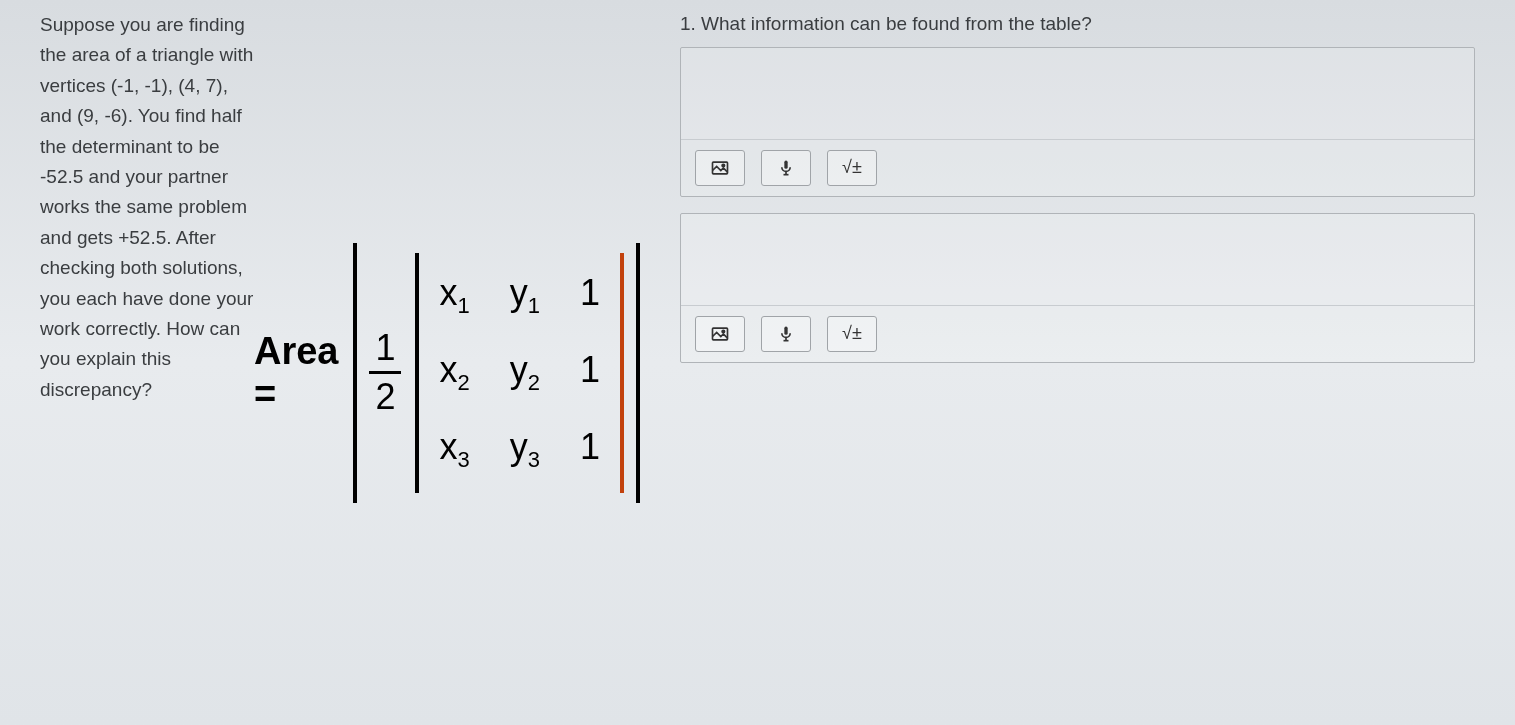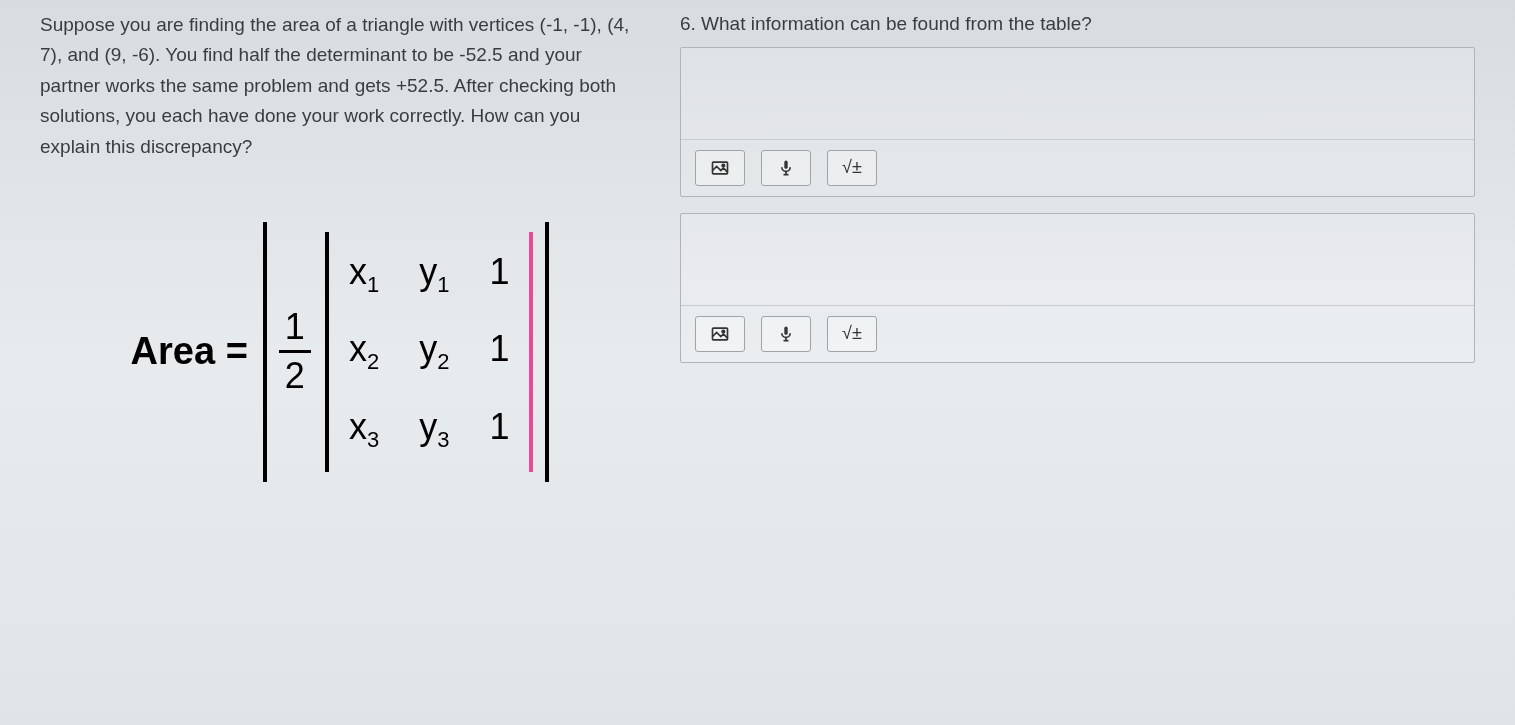--- a/index.html
+++ b/index.html
@@ -12,21 +12,21 @@
       background: linear-gradient(to bottom, #d8dce0 0%, #e8ebee 50%, #e0e4e8 100%);
       width: 1515px;
       height: 725px;
       padding: 10px 40px;
       display: flex;
       gap: 40px;
     }
     .left-column {
       width: 600px;
       display: flex;
-      flex-direction: column;
+      flex-direction: row;
     }
     .right-column {
       flex: 1;
       display: flex;
       flex-direction: column;
       gap: 16px;
     }
     .problem-text {
       color: #3a3d40;
       font-size: 19px;
@@ -55,21 +55,21 @@
     }
     .fraction-num {
       border-bottom: 3px solid #000;
       padding: 0 6px 2px 6px;
     }
     .fraction-den {
       padding: 2px 6px 0 6px;
     }
     .det-bars {
       border-left: 4px solid #000;
-      border-right: 4px solid #ec4899;
+      border-right: 4px solid #c2410c;
       padding: 20px 20px;
       height: 240px;
       display: flex;
       align-items: center;
     }
     .matrix {
       display: grid;
       grid-template-columns: auto auto auto;
       gap: 30px 40px;
       font-size: 36px;
@@ -162,21 +162,21 @@
           <span class="matrix-cell">1</span>
         </div>
       </div>
     </div>
   </div>
 </div>
 
 <div class="right-column">
 
   <div class="question-block">
-    <div class="question-text">6. What information can be found from the table?</div>
+    <div class="question-text">1. What information can be found from the table?</div>
     <div class="answer-box">
       <div class="answer-area"></div>
       <div class="toolbar">
         <button class="tool-btn">
           <svg viewBox="0 0 24 24" fill="none" stroke="#333" stroke-width="2">
             <rect x="3" y="5" width="18" height="14" rx="1"></rect>
             <path d="M3 15 L8 10 L13 15 L16 12 L21 17"></path>
             <circle cx="16" cy="9" r="1.5" fill="#333"></circle>
           </svg>
         </button>

